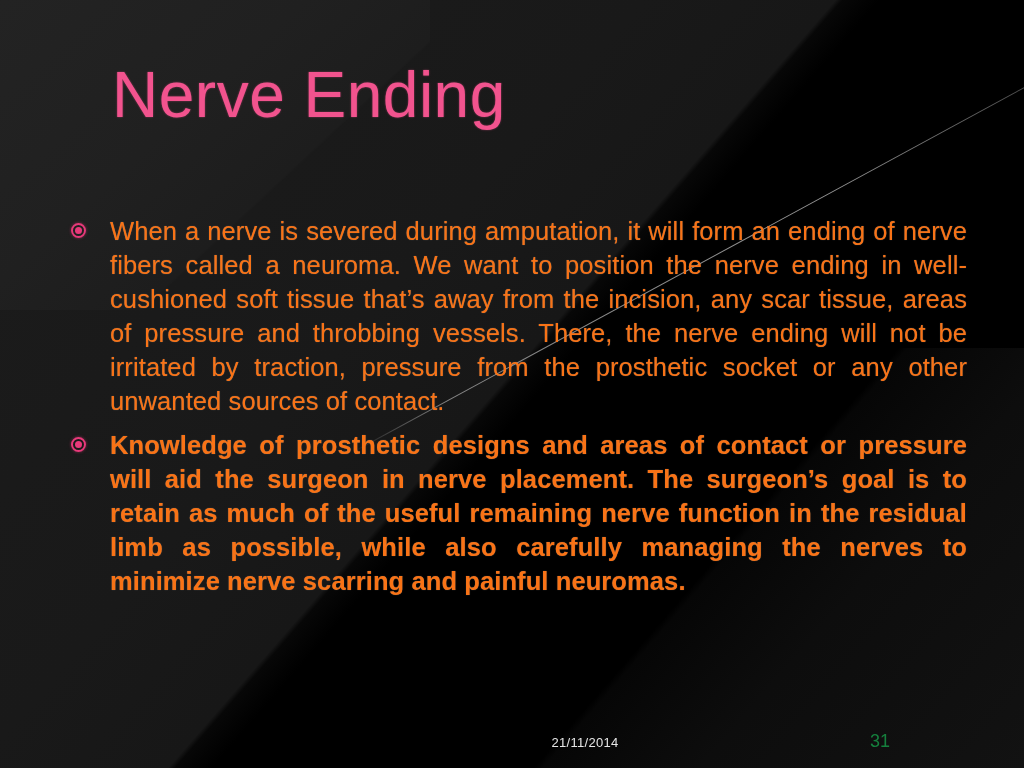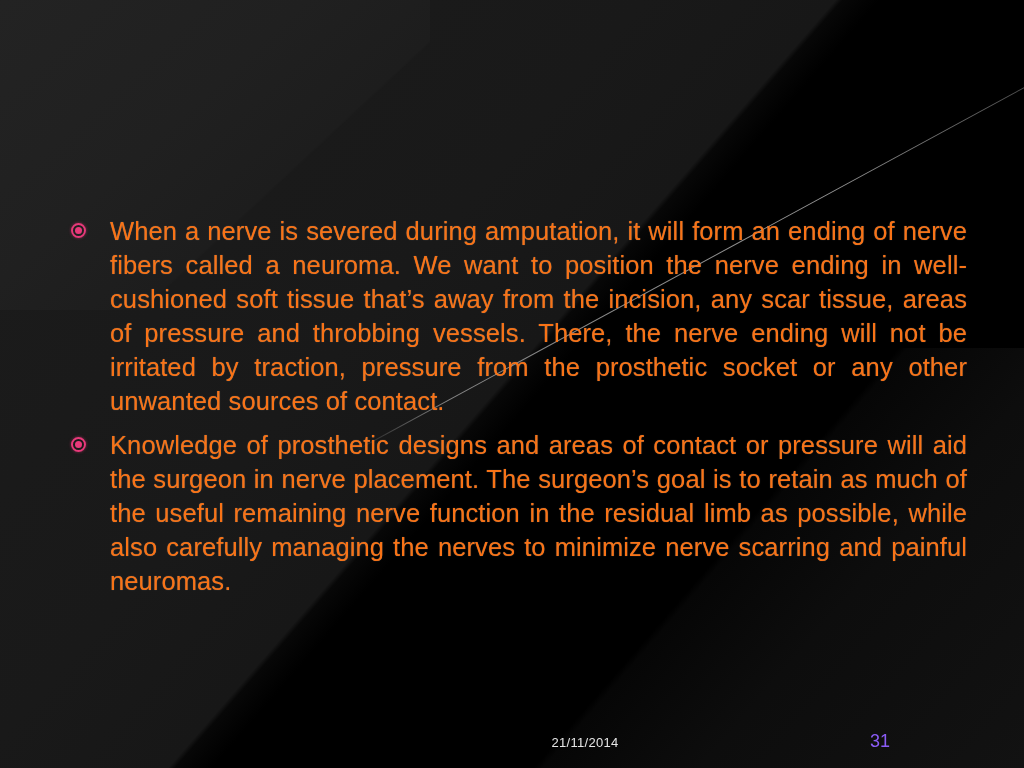--- a/index.html
+++ b/index.html
@@ -123,55 +123,56 @@
   }
   .bullet-text {
     font-size: 25.5px;
     line-height: 34px;
     color: #f97316;
     text-align: justify;
     text-justify: inter-word;
     letter-spacing: 0.1px;
     text-shadow: 0 0 1px rgba(255,255,255,0.35);
   }
-  .bullet-text.last-para { margin-bottom: 10px; }
+  .bullet-text.last-para { margin-bottom: 10px; font-weight: bold; }
 
   
   .footer-date {
     position: absolute;
     left: 0;
     top: 735px;
     width: 1170px;
     text-align: center;
     font-size: 13px;
     color: #E6E6E6;
     letter-spacing: 0.3px;
   }
   .footer-pagenum {
     position: absolute;
     left: 838px;
     top: 731px;
     width: 84px;
     text-align: center;
     font-size: 18px;
-    color: #8b5cf6;
+    color: #15803d;
   }
 </style>
 </head>
 <body>
 
 <div class="slide">
 
   <div class="bg-layer">
     <div class="bg-tri-lower-left"></div>
     <div class="bg-tri-top-left"></div>
     <div class="bg-tri-bottom-right"></div>
     <div class="bg-hairline"></div>
   </div>
 
+  <div class="title">Nerve Ending</div>
 
   <div class="body-block">
 
     <div class="bullet-row">
       <span class="bullet-marker"></span>
       <div class="bullet-text">When a nerve is severed during amputation, it will form an ending of nerve fibers called a neuroma. We want to position the nerve ending in well-cushioned soft tissue that’s away from the incision, any scar tissue, areas of pressure and throbbing vessels. There, the nerve ending will not be irritated by traction, pressure from the prosthetic socket or any other unwanted sources of contact.</div>
     </div>
 
     <div class="bullet-row">
       <span class="bullet-marker"></span>

